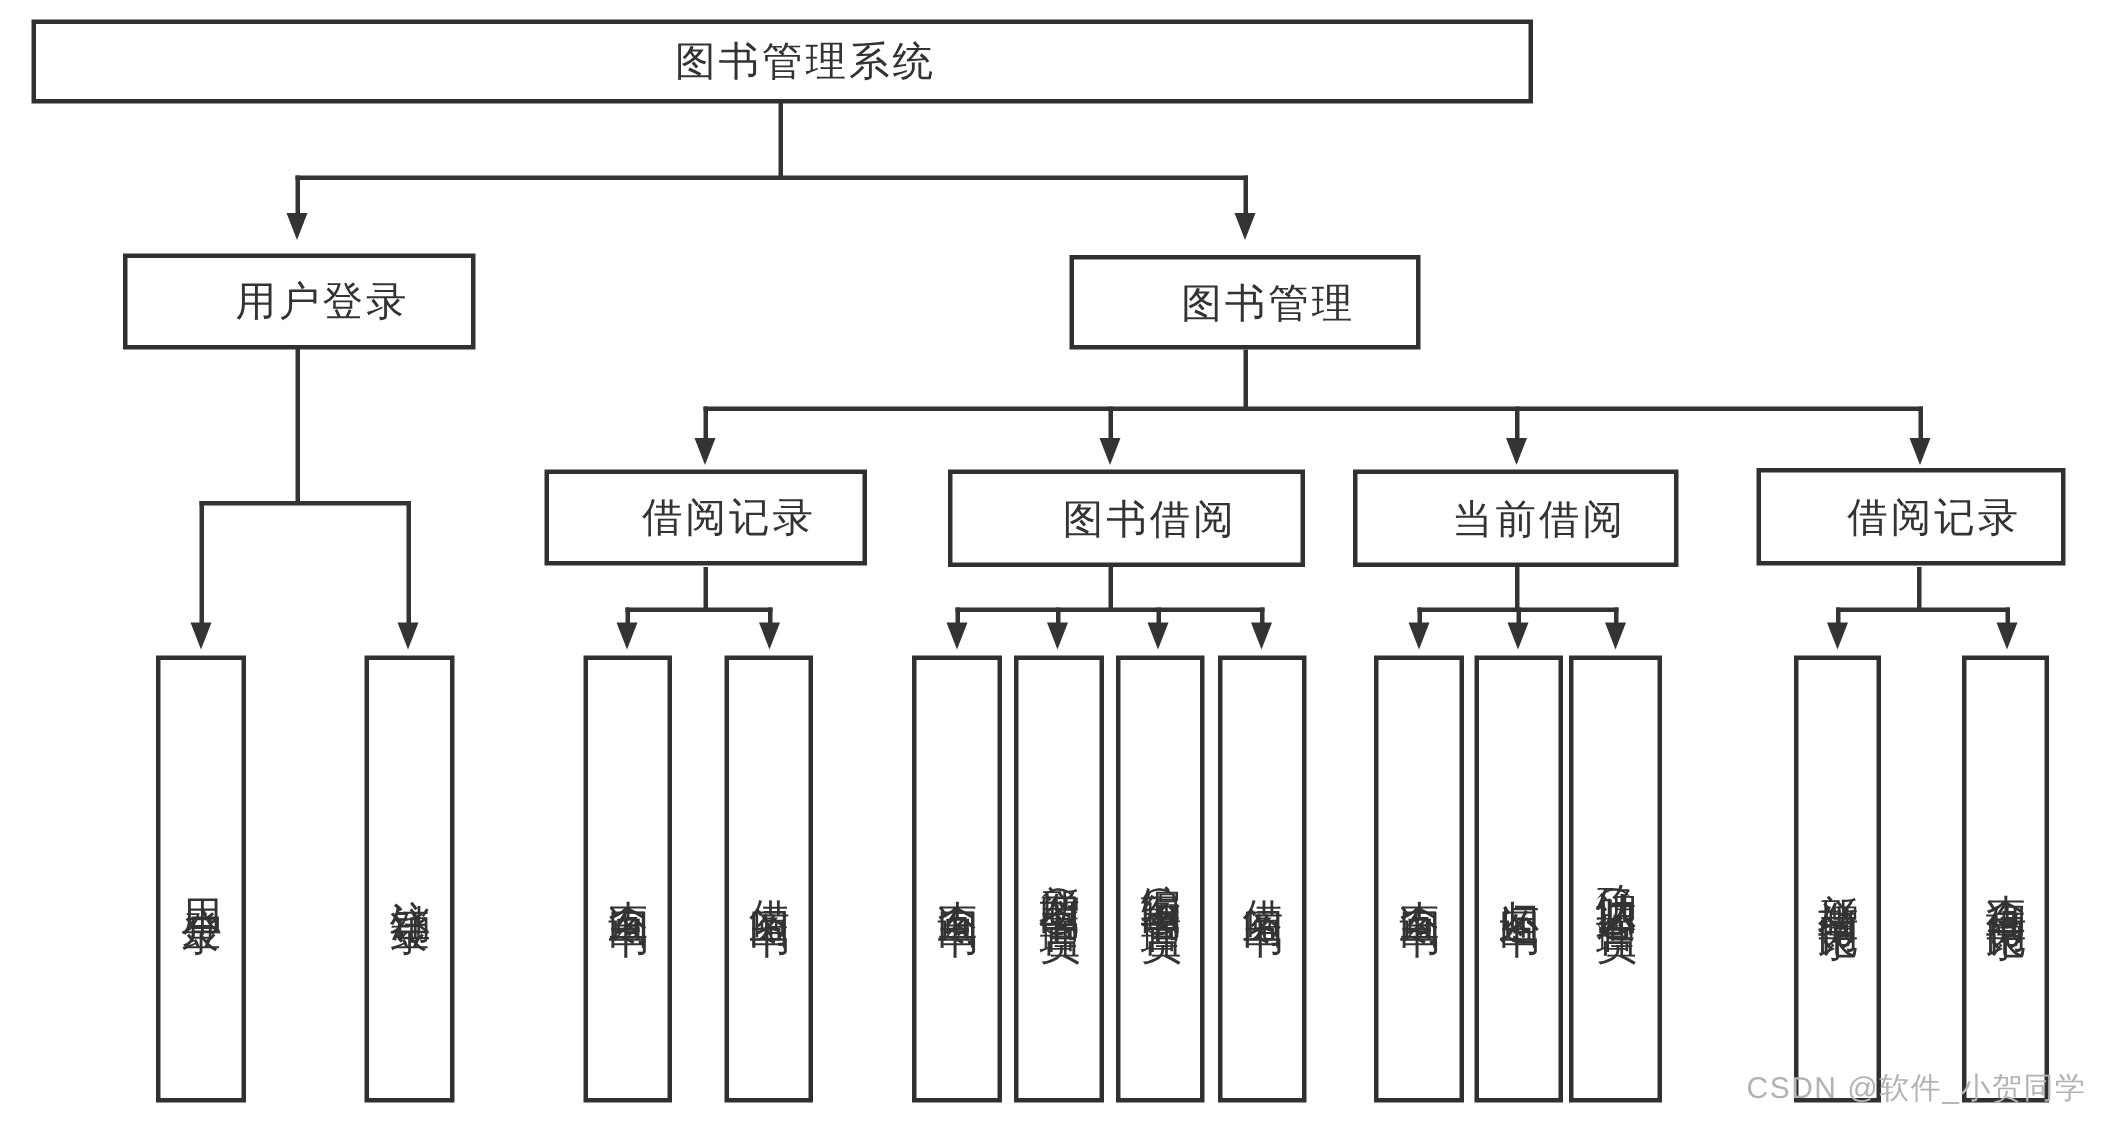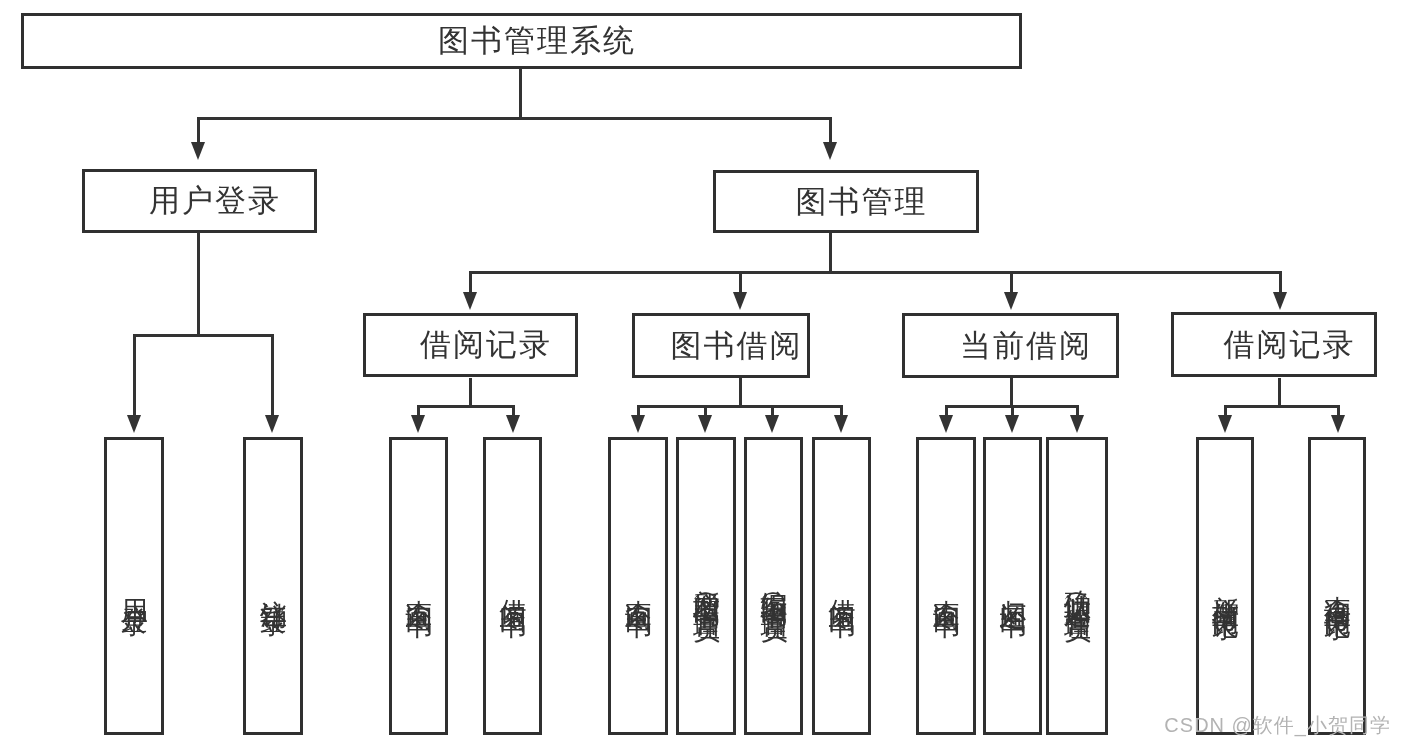--- a/index.html
+++ b/index.html
@@ -4,21 +4,21 @@
 <style>
   html,body{margin:0;padding:0;background:#ffffff;}
   #canvas{
     position:relative;width:1405px;height:747px;background:#ffffff;overflow:hidden;
     font-family:"Liberation Sans","DejaVu Sans",sans-serif;color:#333333;
   }
   .box{
     position:absolute;box-sizing:border-box;border:3px solid #303030;background:#ffffff;
     display:flex;align-items:center;justify-content:center;
   }
-  .hbox{font-size:31px;letter-spacing:2px;padding-left:31px;}
+  .hbox{font-size:27px;letter-spacing:2px;padding-left:31px;}
   .vbox{font-size:27px;}
   .vbox .vt{writing-mode:vertical-rl;letter-spacing:4px;line-height:1.0;}
   .vl{position:absolute;width:3px;background:#333333;}
   .hl{position:absolute;height:3px;background:#333333;}
   .ah{position:absolute;width:0;height:0;border-left:7px solid transparent;
       border-right:7px solid transparent;border-top:18px solid #333333;}
   .watermark{
     position:absolute;right:14px;bottom:8px;font-size:20px;color:#b3b3b3;letter-spacing:1px;
   }
 </style>
@@ -34,21 +34,21 @@
   <div class="vl" style="left:519px;top:68px;height:51px;"></div>
   <div class="hl" style="left:197px;top:117px;width:635px;"></div>
   <div class="vl" style="left:197px;top:117px;height:27px;"></div>
   <div class="ah" style="left:191px;top:142px;"></div>
   <div class="vl" style="left:829px;top:117px;height:27px;"></div>
   <div class="ah" style="left:823px;top:142px;"></div>
 
   <div class="box hbox" style="left:82px;top:169px;width:235px;height:64px;">
     <span>用户登录</span>
   </div>
-  <div class="box hbox" style="left:713px;top:170px;width:266px;height:63px;">
+  <div class="box hbox" style="left:713px;top:170px;width:234px;height:63px;">
     <span>图书管理</span>
   </div>
 
   <div class="vl" style="left:197px;top:232px;height:104px;"></div>
   <div class="hl" style="left:133px;top:334px;width:141px;"></div>
   <div class="vl" style="left:133px;top:334px;height:83px;"></div>
   <div class="ah" style="left:127px;top:415px;"></div>
   <div class="vl" style="left:271px;top:334px;height:83px;"></div>
   <div class="ah" style="left:265px;top:415px;"></div>
 
@@ -59,21 +59,21 @@
   <div class="vl" style="left:739px;top:271px;height:23px;"></div>
   <div class="ah" style="left:733px;top:292px;"></div>
   <div class="vl" style="left:1010px;top:271px;height:23px;"></div>
   <div class="ah" style="left:1004px;top:292px;"></div>
   <div class="vl" style="left:1279px;top:271px;height:23px;"></div>
   <div class="ah" style="left:1273px;top:292px;"></div>
 
   <div class="box hbox" style="left:363px;top:313px;width:215px;height:64px;">
     <span>借阅记录</span>
   </div>
-  <div class="box hbox" style="left:632px;top:313px;width:178px;height:65px;text-align:right;">
+  <div class="box hbox" style="left:632px;top:313px;width:238px;height:65px;text-align:right;">
     <span>图书借阅</span>
   </div>
   <div class="box hbox" style="left:1171px;top:312px;width:206px;height:65px;">
     <span>借阅记录</span>
   </div>
   <div class="box hbox" style="left:902px;top:313px;width:217px;height:65px;">
     <span>当前借阅</span>
   </div>
 
   <div class="vl" style="left:469px;top:378px;height:29px;"></div>

